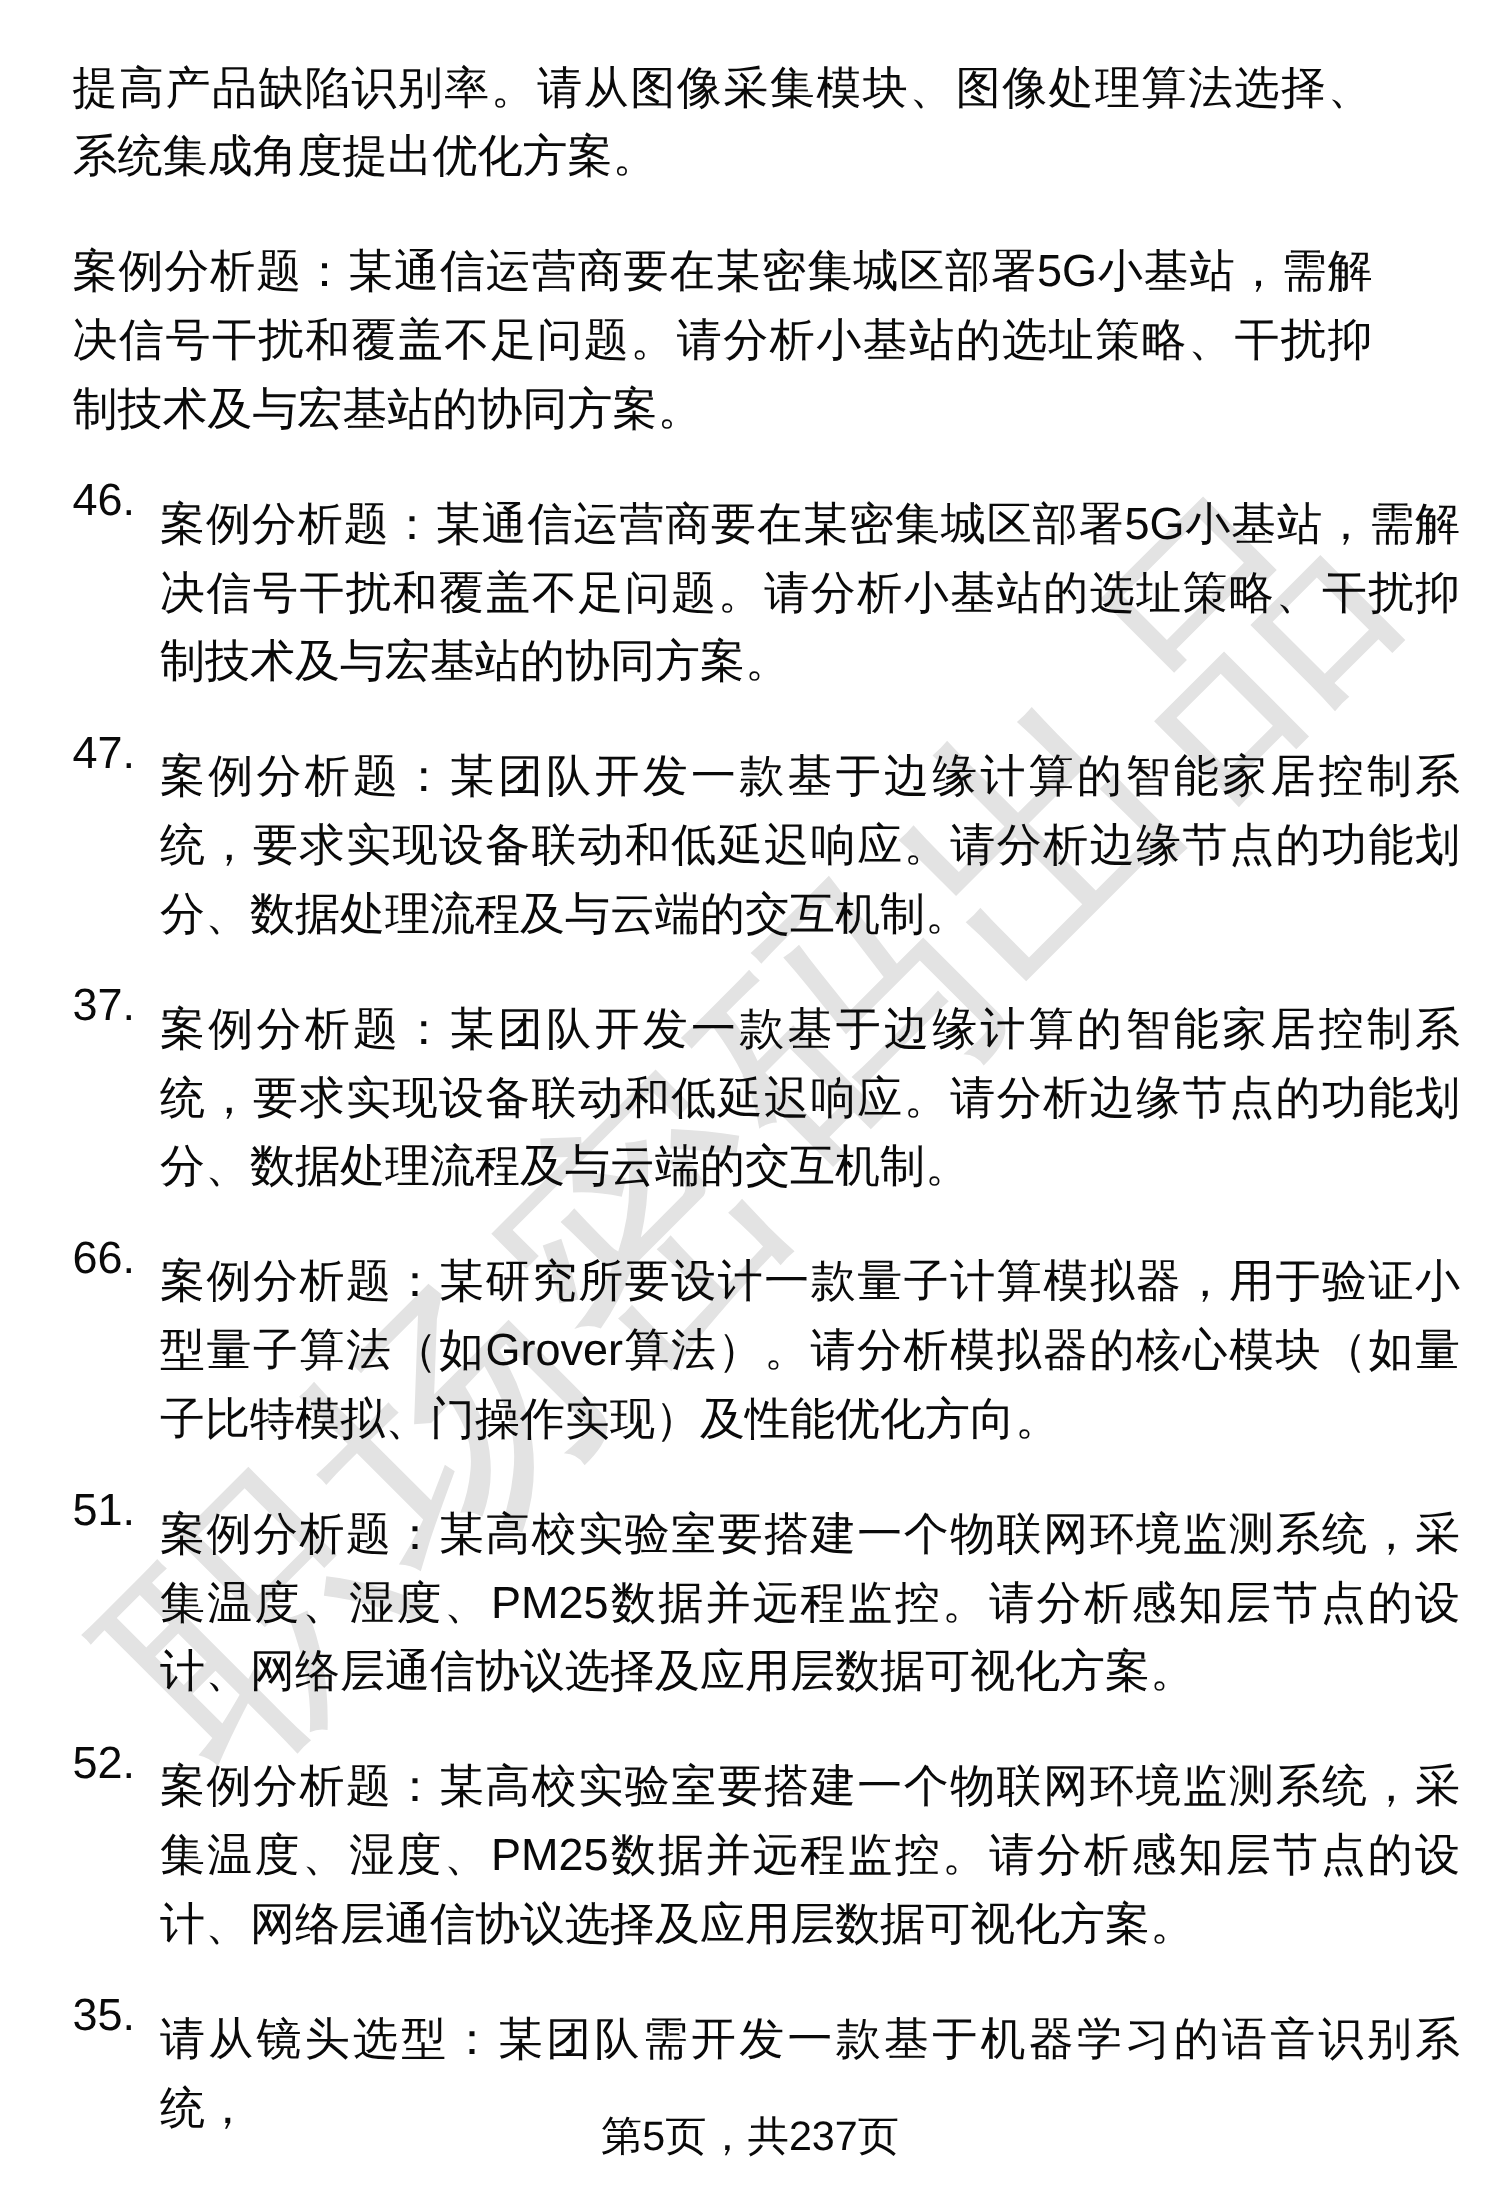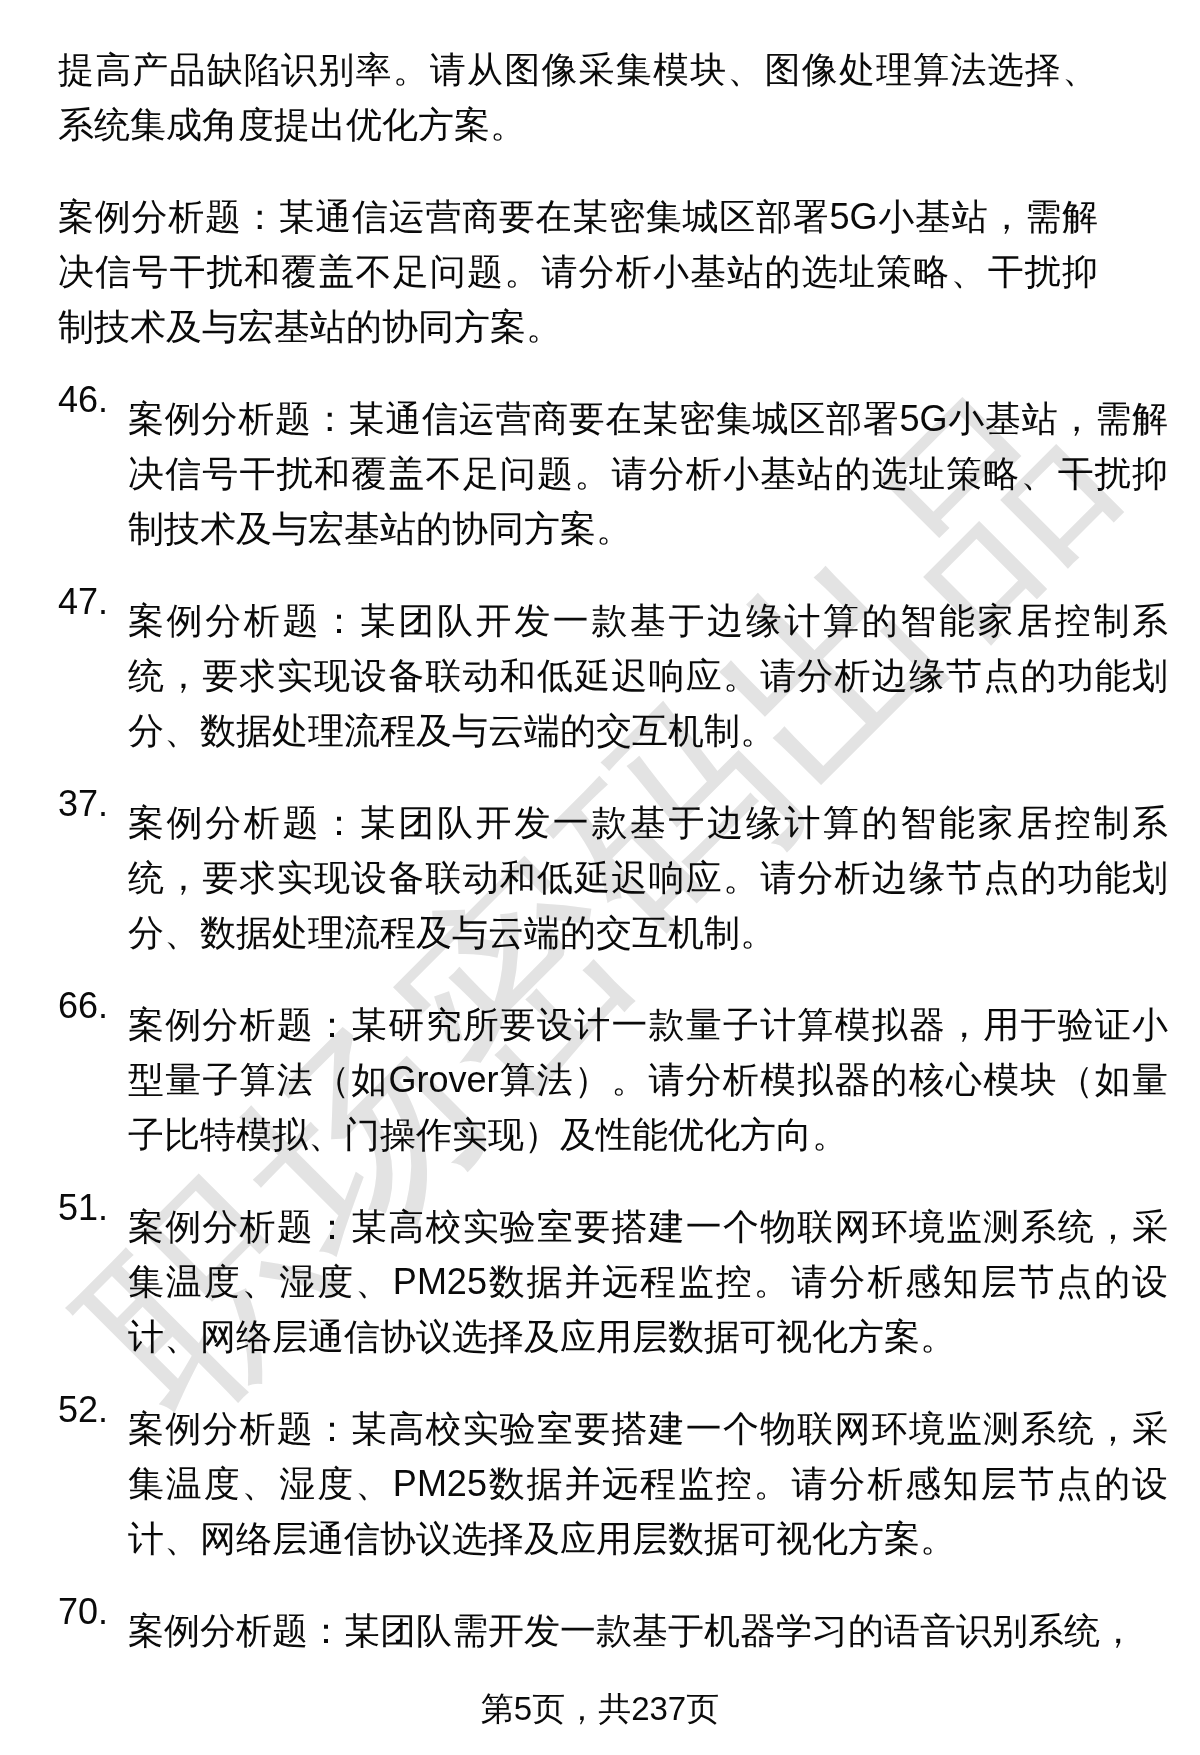--- a/index.html
+++ b/index.html
@@ -111,20 +111,20 @@
     <div class="q-num">51.</div>
     <div class="q-text">案例分析题：某高校实验室要搭建一个物联网环境监测系统，采集温度、湿度、PM25数据并远程监控。请分析感知层节点的设计、网络层通信协议选择及应用层数据可视化方案。</div>
   </div>
 
   <div class="question">
     <div class="q-num">52.</div>
     <div class="q-text">案例分析题：某高校实验室要搭建一个物联网环境监测系统，采集温度、湿度、PM25数据并远程监控。请分析感知层节点的设计、网络层通信协议选择及应用层数据可视化方案。</div>
   </div>
 
   <div class="question">
-    <div class="q-num">70.</div>
-    <div class="q-text">案例分析题：某团队需开发一款基于机器学习的语音识别系统，</div>
+    <div class="q-num">35.</div>
+    <div class="q-text">请从镜头选型：某团队需开发一款基于机器学习的语音识别系统，</div>
   </div>
 </div>
 
   <div class="footer">第5页，共237页</div>
 
 </div>
 
 </body></html>

